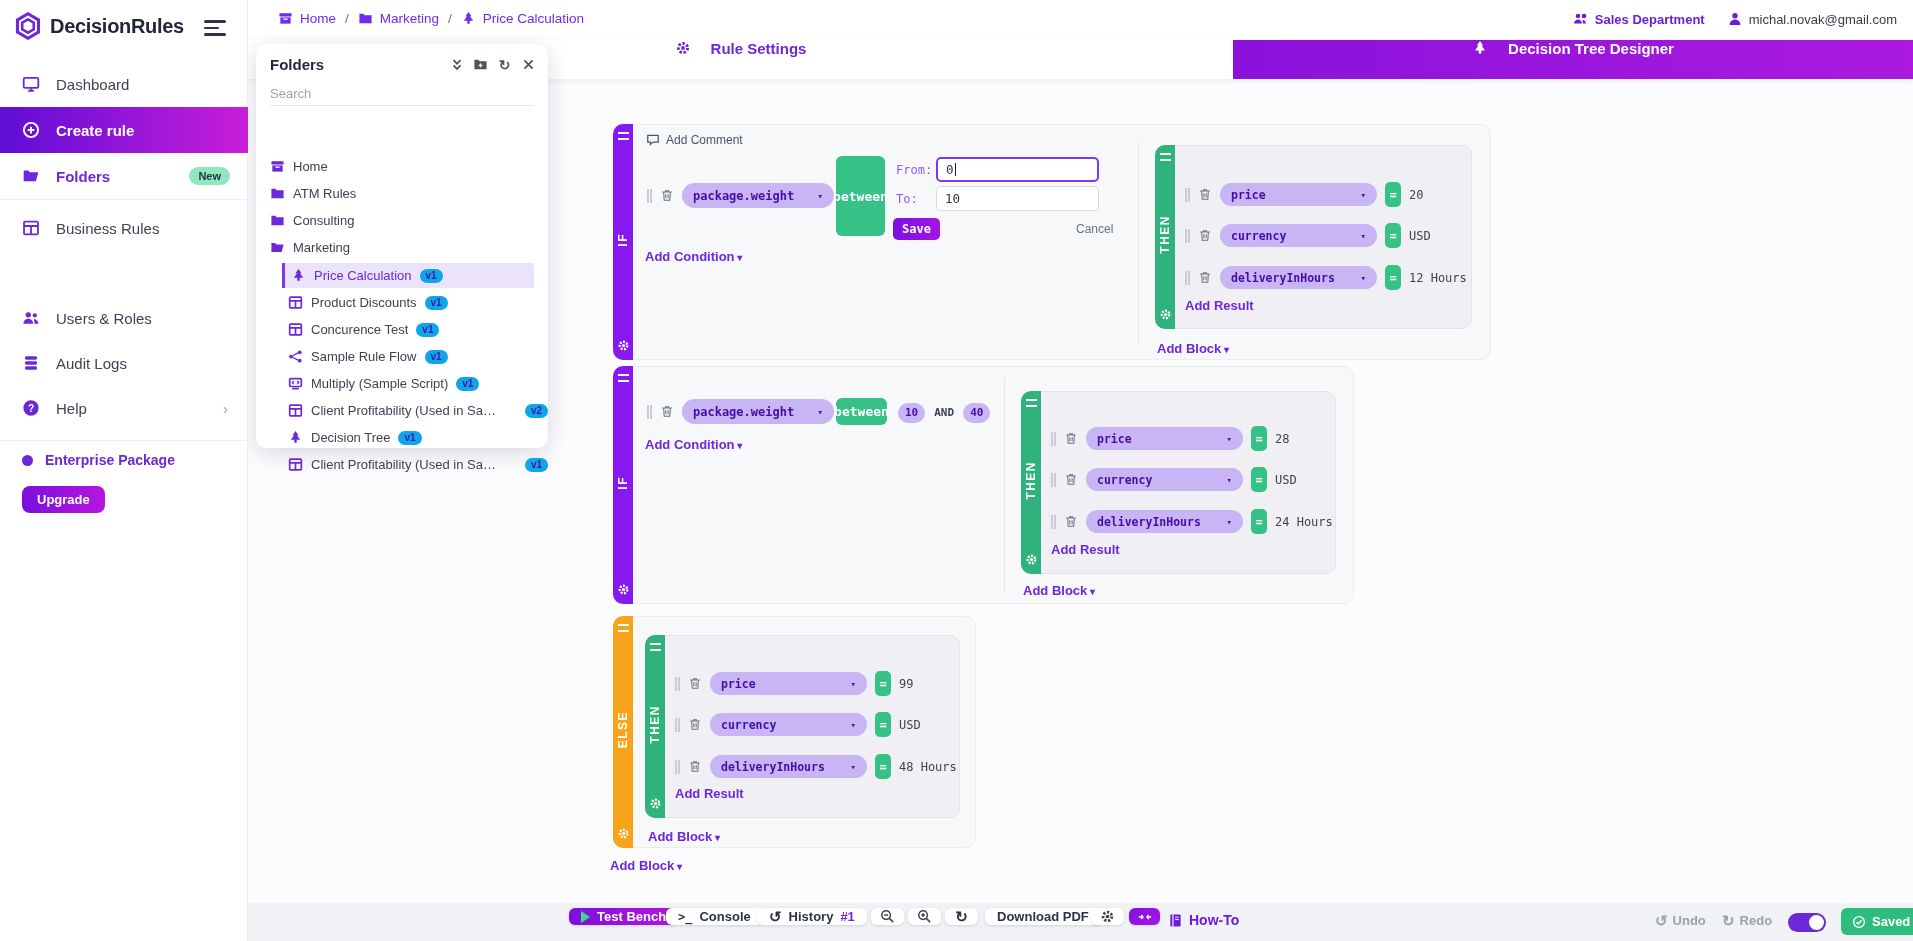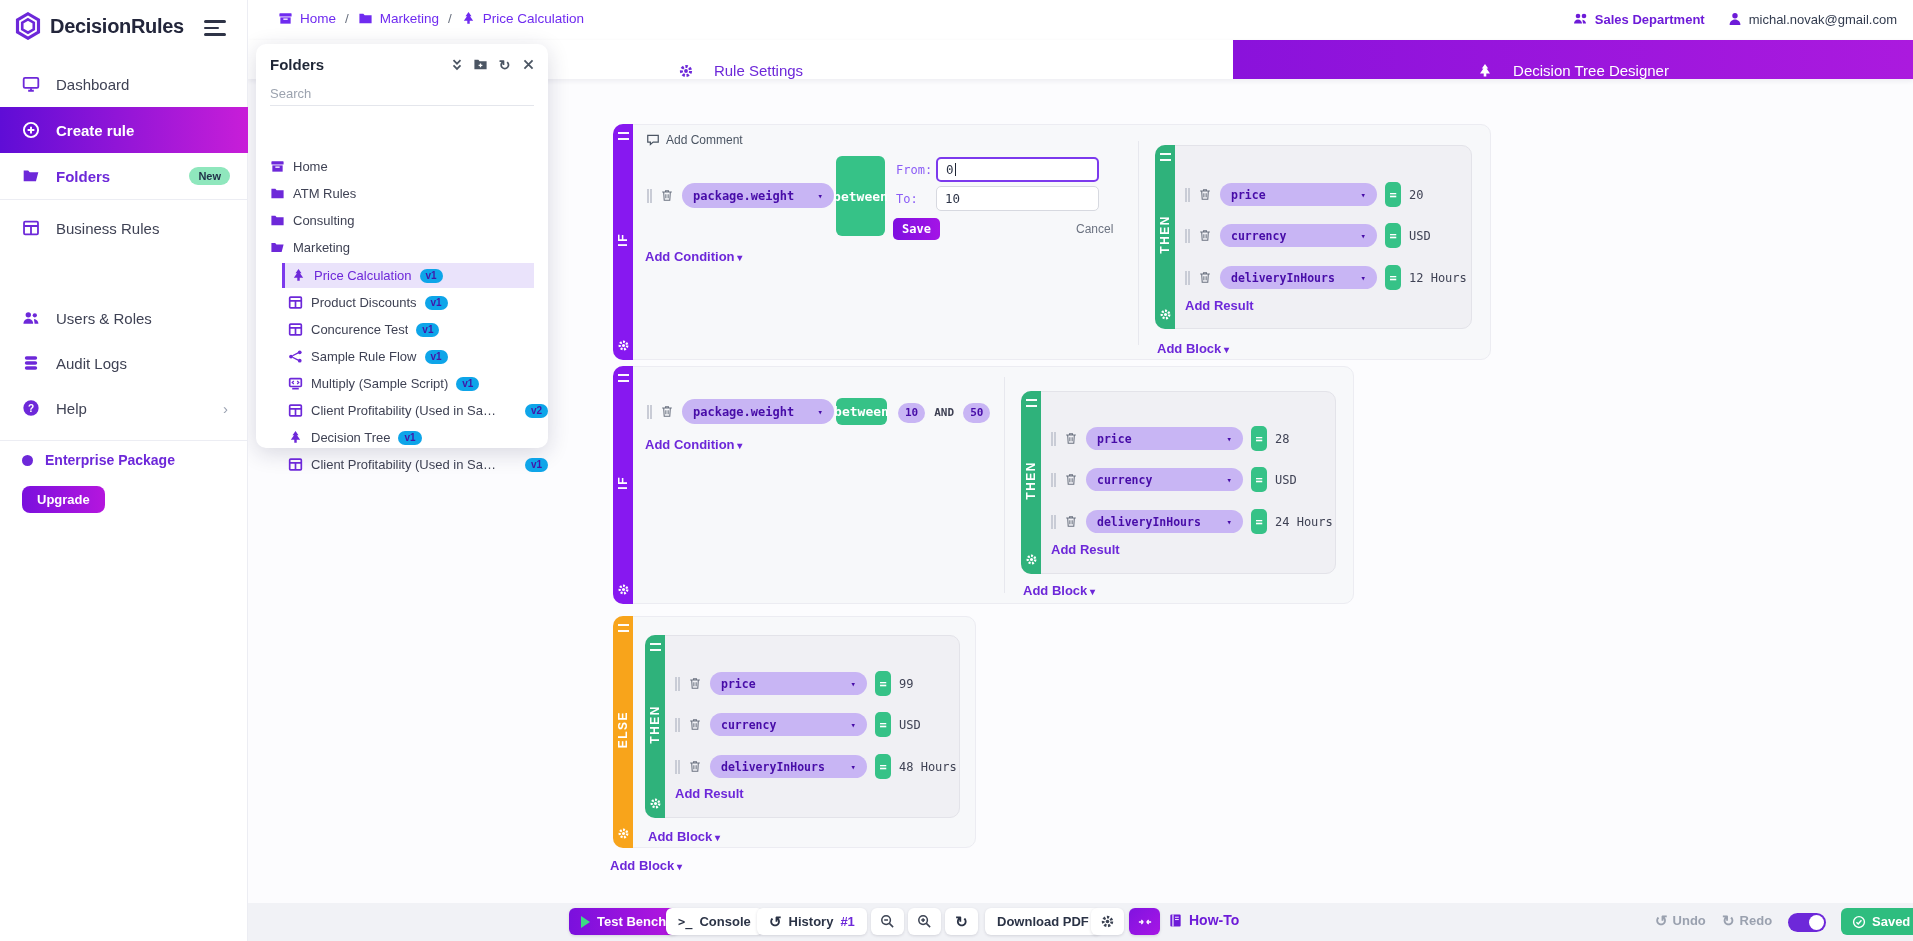--- a/index.html
+++ b/index.html
@@ -32,21 +32,21 @@
   .crumbs .cic { width:15px; height:15px; color:#6f2bf0; }
   .crumb-sep { color:#6b7280; margin:0 2px; }
   .account { position:absolute; right:16px; top:11px; display:flex; align-items:center; gap:22px; font-size:13px; }
   .acct-item { display:flex; align-items:center; gap:6px; cursor:pointer; }
   .acct-ws { color:#6d1bd8; font-weight:700; }
   .acct-mail { color:#323b4f; font-weight:500; }
   .aic { width:16px; height:16px; color:#6d1bd8; }
 
   
   .tabbar { position:absolute; left:248px; top:40px; width:1665px; height:39px; background:#fff; box-shadow:0 2px 5px rgba(30,30,70,.07); z-index:3; display:flex; }
-  .tab { flex:0 0 985px; display:flex; align-items:flex-end; justify-content:center; gap:20px; font-size:15px; font-weight:400; color:#6d28d9; cursor:pointer; }
+  .tab { flex:0 0 985px; display:flex; align-items:flex-start; justify-content:center; gap:20px; font-size:15px; font-weight:700; color:#6d28d9; cursor:pointer; }
   .tab.active { flex:0 0 680px; background:linear-gradient(90deg,#8a12db,#ab1ade); color:#fff; }
   .tic { width:16px; height:16px; }
 
   
   .fpanel { position:absolute; left:256px; top:44px; width:292px; height:404px; background:#fff; border-radius:10px; box-shadow:0 5px 22px rgba(25,25,70,.16); z-index:5; }
   .fp-title { position:absolute; left:14px; top:12px; font-size:15px; font-weight:700; color:#1f2636; }
   .fp-icons { position:absolute; right:12px; top:13px; display:flex; gap:9px; color:#4b5563; }
   .fp-icons .pic { width:15px; height:15px; cursor:pointer; display:flex; align-items:center; justify-content:center; }
   .fsearch { position:absolute; left:14px; top:38px; width:264px; height:24px; border:none; border-bottom:1px solid #e4e6ec; outline:none; font-size:13px; color:#3f4254; background:transparent; }
   .fsearch::placeholder { color:#9ca3af; }
@@ -91,21 +91,21 @@
 
   .flabelmono { position:absolute; font-family:"DejaVu Sans Mono",monospace; font-size:12px; color:#8b5cf6; }
   .finput { position:absolute; width:163px; height:25px; border:1px solid #d7d9e0; border-radius:5px; background:#fff; font-family:"DejaVu Sans Mono",monospace; font-size:12.5px; color:#2c3346; padding:0 8px; display:flex; align-items:center; }
   .finput.focused { border:2px solid #7c3aed; }
   .tcaret { display:inline-block; width:1.5px; height:13px; background:#1c2333; margin-left:1px; }
   .save-btn { position:absolute; border:none; border-radius:5px; background:linear-gradient(90deg,#7e10e0,#a414e6); color:#fff; font-weight:700; font-size:12px; padding:4px 9px; cursor:pointer; font-family:"DejaVu Sans Mono",monospace; }
   .cancel-lnk { position:absolute; font-size:12px; color:#6b7280; cursor:pointer; }
 
   
   .toolbar { position:absolute; left:248px; top:903px; width:1665px; height:38px; background:#f1f2f6; z-index:4; }
-  .tbtn { position:absolute; top:5px; height:27px; display:inline-flex; align-items:center; gap:7px; padding:0 12px; background:#fff; border:none; border-radius:6px; box-shadow:0 1px 3px rgba(25,25,60,.14); font-family:"Liberation Sans",sans-serif; font-size:13px; font-weight:700; color:#2b3346; cursor:pointer; }
+  .tbtn { position:absolute; top:5px; height:17px; display:inline-flex; align-items:center; gap:7px; padding:0 12px; background:#fff; border:none; border-radius:6px; box-shadow:0 1px 3px rgba(25,25,60,.14); font-family:"Liberation Sans",sans-serif; font-size:13px; font-weight:700; color:#2b3346; cursor:pointer; }
   .tbtn.icononly { width:33px; justify-content:center; padding:0; }
   .tbtn.grad { background:linear-gradient(90deg,#7a10dd,#b516de); color:#fff; }
   .tbtn.gradsq { background:linear-gradient(135deg,#8013e0,#a716e5); color:#fff; width:31px; justify-content:center; padding:0; }
   .play-tri { width:0; height:0; border-left:9px solid #3ddc84; border-top:6px solid transparent; border-bottom:6px solid transparent; }
   .glyph { font-size:15px; line-height:1; }
   .hist-num { color:#6d28d9; }
   .howto { position:absolute; top:9px; display:flex; align-items:center; gap:6px; color:#6d1bd8; font-size:14px; font-weight:600; cursor:pointer; }
   .howto .hic { width:15px; height:15px; }
   .ur { position:absolute; top:10px; display:flex; align-items:center; gap:5px; color:#9aa1af; font-size:13px; font-weight:700; cursor:pointer; }
   .toggle { position:absolute; top:10px; width:38px; height:19px; border-radius:10px; background:#6d28d9; cursor:pointer; }
@@ -544,21 +544,21 @@
           </svg>
         </span>
       <span class="pill" style="width:152px">
           <span>package.weight</span>
         </span>
     </div>
     <div class="op-big" style="left:222px;top:31px;width:51px;height:27px">between</div>
     <div class="rrow" style="left:284px;top:33px;gap:9px">
       <span class="minipill">10</span>
       <span class="andtxt">AND</span>
-      <span class="minipill">50</span>
+      <span class="minipill">40</span>
     </div>
     <span class="addlink" style="left:31px;top:70px">Add Condition</span>
 
     <div class="vdiv" style="left:390px;top:10px;height:216px"></div>
 
     <div class="then-card" style="left:407px;top:24px;width:315px;height:183px">
       <div class="strip s-then">
         <span class="hgrip"></span>
         <span class="vlabel">THEN</span>
         <span class="sgear">

